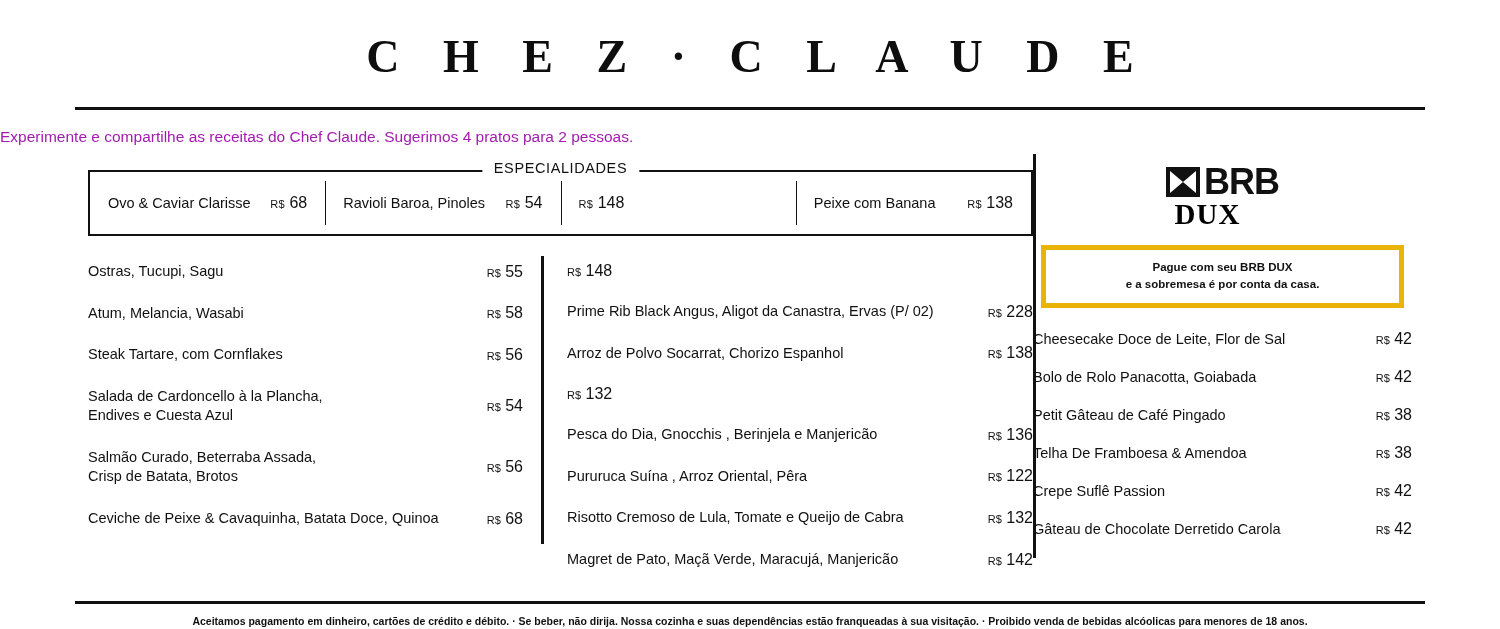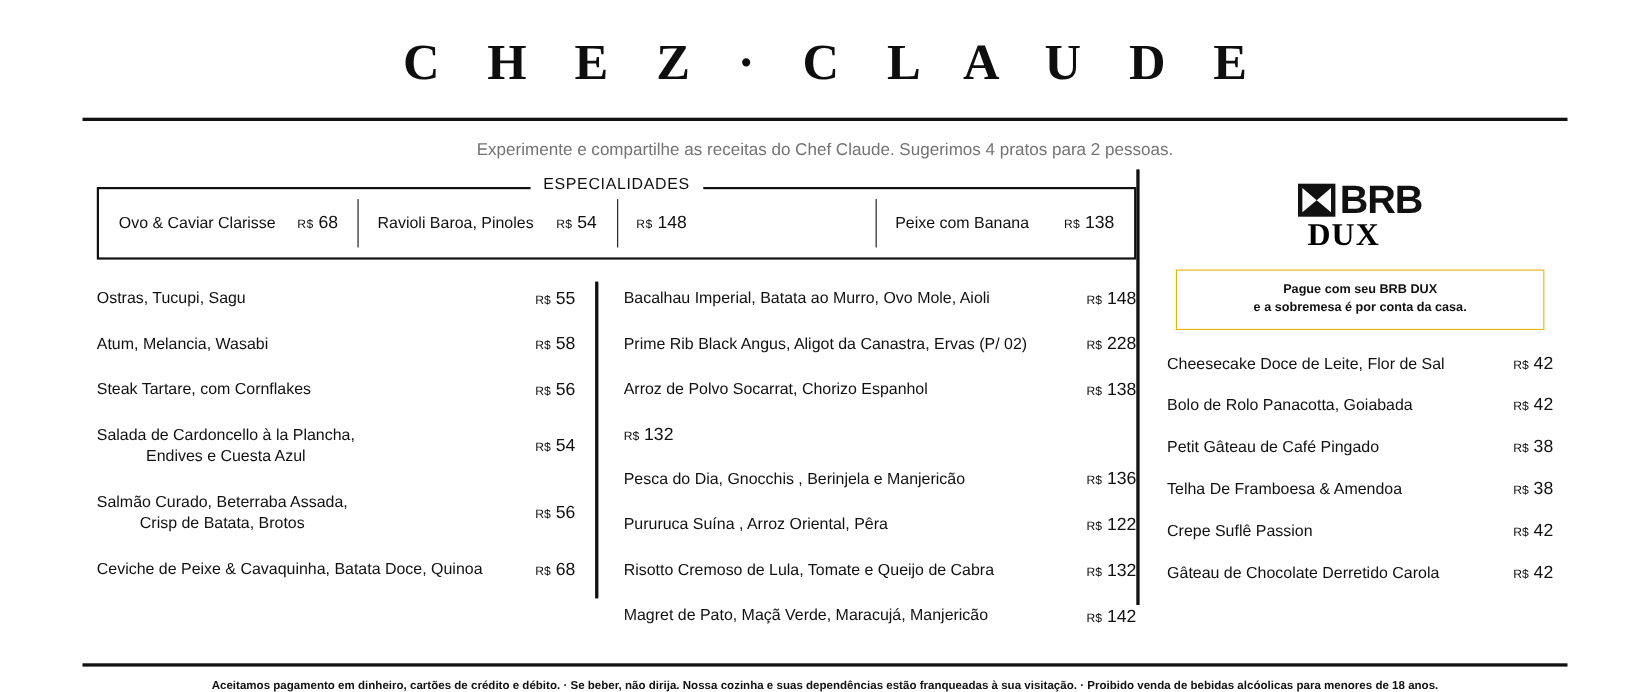--- a/index.html
+++ b/index.html
@@ -27,41 +27,39 @@
     padding-left: 16px;
     color: #0e0e0e;
     white-space: nowrap;
   }
   .rule {
     height: 3px;
     background: #111;
     margin: 24px 75px 0 75px;
   }
   .tagline {
-    text-align: center;
     font-size: 15.5px;
     margin-top: 18px;
-    color: #737373;
+    color: #a21caf;
   }
 
   
   .content {
     position: relative;
     margin: 0 88px;
     display: flex;
     align-items: flex-start;
   }
   .left-col {
     width: 945px;
     position: relative;
   }
   .right-col {
     flex: 1;
     position: relative;
-    padding-left: 28px;
   }
   .vdivider {
     position: absolute;
     top: 8px;
     bottom: 0;
     width: 3px;
     background: #111;
   }
 
   
@@ -131,21 +129,20 @@
     height: 288px;
     width: 3px;
     background: #111;
   }
   .dish {
     display: flex;
     align-items: center;
     justify-content: space-between;
     gap: 14px;
     margin-bottom: 22px;
-    text-align: center;
   }
   .dish-name {
     font-size: 14.5px;
     line-height: 1.35;
   }
   .dish-price {
     font-size: 16px;
     white-space: nowrap;
   }
   .dish-price .cur { font-size: 11px; }
@@ -197,21 +194,21 @@
     font-family: "Liberation Serif", serif;
     font-weight: bold;
     font-size: 29px;
     letter-spacing: 1px;
     color: #000000;
     margin-top: -2px;
     margin-left: -30px;
     text-align: center;
   }
   .promo-box {
-    border: 1px solid #eab308;
+    border: 5px solid #eab308;
     margin: 14px 8px 0 8px;
     padding: 9px 6px;
     text-align: center;
     font-size: 11.5px;
     font-weight: bold;
     line-height: 1.5;
   }
   .dessert-list {
     margin-top: 22px;
   }
@@ -304,21 +301,20 @@
           <span class="dish-price"><span class="cur">R$</span> <span>56</span></span>
         </div>
         <div class="dish">
           <span class="dish-name">Ceviche de Peixe &amp; Cavaquinha, Batata Doce, Quinoa</span>
           <span class="dish-price"><span class="cur">R$</span> <span>68</span></span>
         </div>
       </div>
 
       <div class="dish-col-b">
         <div class="dish">
-          <span class="dish-name">Bacalhau Imperial, Batata ao Murro, Ovo Mole, Aioli</span>
           <span class="dish-price"><span class="cur">R$</span> <span>148</span></span>
         </div>
         <div class="dish">
           <span class="dish-name">Prime Rib Black Angus, Aligot da Canastra, Ervas (P/ 02)</span>
           <span class="dish-price"><span class="cur">R$</span> <span>228</span></span>
         </div>
         <div class="dish">
           <span class="dish-name">Arroz de Polvo Socarrat, Chorizo Espanhol</span>
           <span class="dish-price"><span class="cur">R$</span> <span>138</span></span>
         </div>

